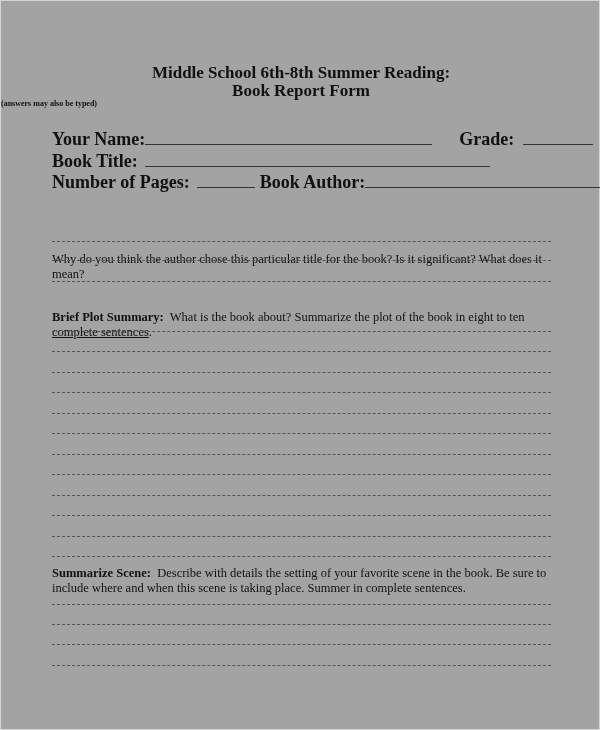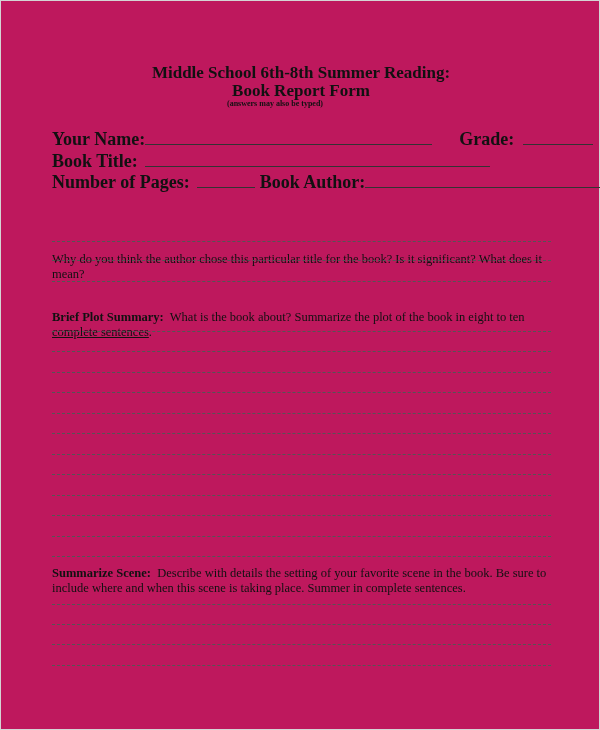--- a/index.html
+++ b/index.html
@@ -1,21 +1,21 @@
 <!DOCTYPE html>
 <html><head>
 <meta charset="utf-8">
 <style>
   html, body { margin:0; padding:0; background:#fff; }
   body { width:600px; height:730px; position:relative; overflow:hidden; font-family:"Liberation Serif", serif; color:#111; }
-  .page { position:absolute; left:0; top:0; width:598px; height:728px; border:1px solid #d4d4d4; background:#be185d; }
+  .page { position:absolute; left:0; top:0; width:598px; height:728px; border:1px solid #d4d4d4; background:#a3a3a3; }
   .title { position:absolute; left:0; width:600px; text-align:center; font-weight:bold; font-size:17px; }
   .t1 { top:62px; }
   .t2 { top:80px; }
-  .t3 { position:absolute; left:0; width:548px; top:98px; text-align:center; font-weight:bold; font-size:8px; }
+  .t3 { position:absolute; left:0; width:548px; top:98px; text-align:left; font-weight:bold; font-size:8px; }
   .row { position:absolute; left:51px; font-size:18px; font-weight:bold; white-space:nowrap; }
   .fill { display:inline-block; border-bottom:1px solid #333; height:10px; vertical-align:baseline; }
   .para { position:absolute; left:51px; width:500px; font-size:12.5px; line-height:15px; }
   .para b { font-weight:bold; }
   .para u { text-decoration:underline; }
   .line { position:absolute; left:51px; width:499px; height:0; border-top:1px dashed #555; }
 </style>
 </head>
 <body>
 

